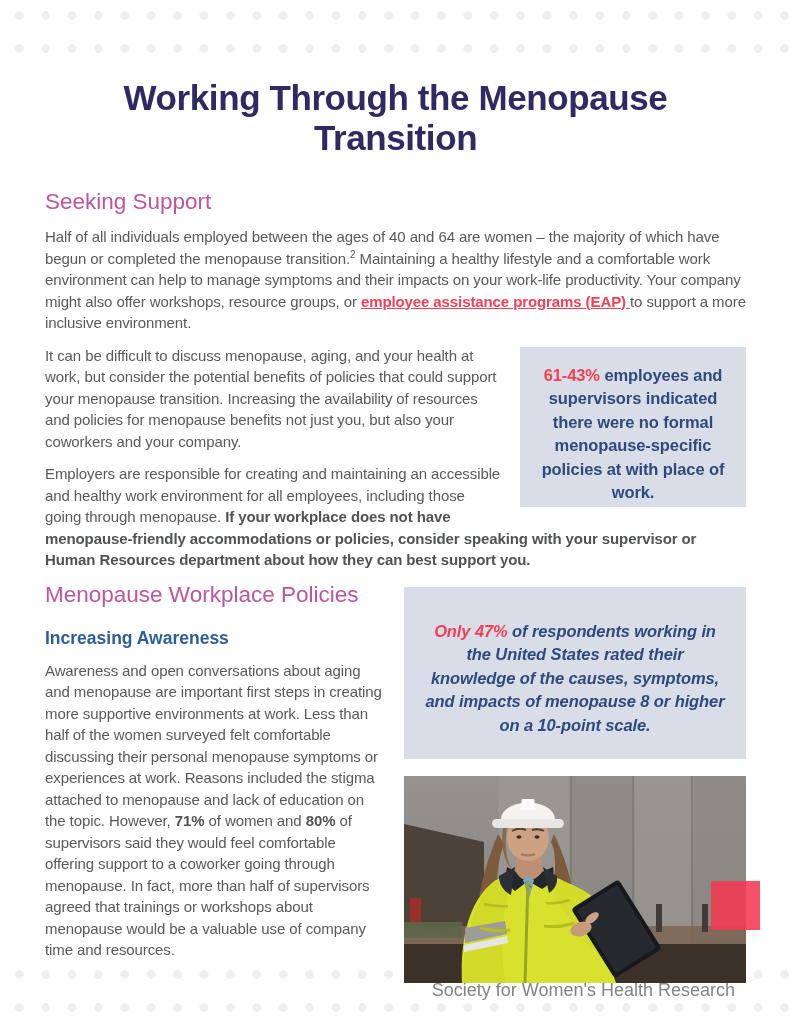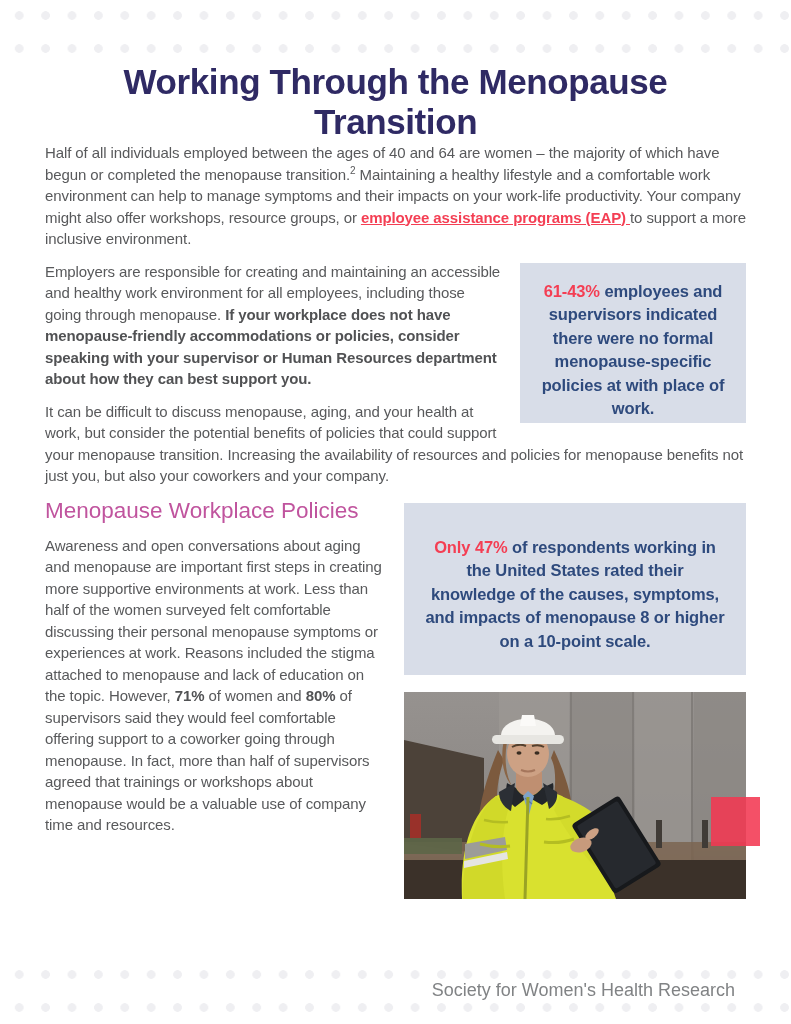--- a/index.html
+++ b/index.html
@@ -24,21 +24,21 @@
     position:absolute;left:0;width:791px;pointer-events:none;
     background-image:radial-gradient(circle, #efeff2 4px, rgba(255,255,255,0) 4.6px);
     background-size:26.4px 33px;
   }
   .dots-top{top:0;height:64px;background-position:6px -1px;}
   .dots-bottom{top:956px;height:68px;background-position:6px 2px;}
 
   .content{position:absolute;left:45px;top:0;width:701px;}
 
   h1.page-title{
-    margin:62px auto 0;max-width:660px;text-align:center;
+    margin:78px auto 0;max-width:660px;text-align:center;
     font-size:35px;line-height:40px;font-weight:bold;
     color:var(--title);letter-spacing:-0.4px;
   }
   h2.section-heading{
     font-size:22.5px;line-height:26px;font-weight:400;
     color:var(--heading-pink);margin:31px 0 11px;
   }
   h3.sub-heading{
     font-size:17.5px;line-height:21px;font-weight:bold;
     color:var(--subheading-blue);margin:20px 0 11px;
@@ -60,21 +60,21 @@
   }
   .callout .stat{color:var(--accent-red);}
   .callout-1{
     float:right;width:226px;height:160px;
     margin:2px 0 12px 16px;padding:17px 12px;
   }
   .right-col{
     float:right;width:342px;margin:5px 0 10px 17px;
   }
   .callout-2{
-    height:172px;padding:33px 20px 2px;margin-bottom:17px;
+    height:172px;padding:33px 20px 2px;margin-bottom:17px;font-style:italic;
   }
   .photo{
     position:relative;width:342px;height:207px;background:#8f8b88;
   }
   .photo svg{display:block;width:342px;height:207px;}
   .red-square{
     position:absolute;right:-14px;top:105px;width:49px;height:49px;
     background:rgba(243,56,82,0.88);
   }
   .footer{
@@ -86,28 +86,29 @@
 </head>
 <body>
 
 <div class="dots dots-top"></div>
 <div class="dots dots-bottom"></div>
 
 <div class="content">
 
   <h1 class="page-title">Working Through the Menopause Transition</h1>
 
+  <h2 class="section-heading">Seeking Support</h2>
 
   <p class="body"><span>Half of all individuals employed between the ages of 40 and 64 are women – the majority of which have begun or completed the menopause transition.</span><sup>2</sup><span> Maintaining a healthy lifestyle and a comfortable work environment can help to manage symptoms and their impacts on your work-life productivity. Your company might also offer workshops, resource groups, or </span><a class="link">employee assistance programs (EAP) </a><span>to support a more inclusive environment.</span></p>
 
   <aside class="callout callout-1"><span class="stat">61-43%</span><span> employees and supervisors indicated there were no formal menopause-specific policies at with place of work.</span></aside>
 
+  <p class="body">It can be difficult to discuss menopause, aging, and your health at work, but consider the potential benefits of policies that could support your menopause transition. Increasing the availability of resources and policies for menopause benefits not just you, but also your coworkers and your company.</p>
+
   <p class="body"><span>Employers are responsible for creating and maintaining an accessible and healthy work environment for all employees, including those going through menopause. </span><strong>If your workplace does not have menopause-friendly accommodations or policies, consider speaking with your supervisor or Human Resources department about how they can best support you.</strong></p>
-
-  <p class="body">It can be difficult to discuss menopause, aging, and your health at work, but consider the potential benefits of policies that could support your menopause transition. Increasing the availability of resources and policies for menopause benefits not just you, but also your coworkers and your company.</p>
 
   <div class="section2">
 
     <div class="right-col">
       <aside class="callout callout-2"><span class="stat">Only 47%</span><span> of respondents working in the United States rated their knowledge of the causes, symptoms, and impacts of menopause 8 or higher on a 10-point scale.</span></aside>
 
       <div class="photo" role="img" aria-label="Woman wearing a white hard hat and yellow hi-vis jacket using a tablet at an industrial site">
         <svg viewBox="0 0 342 207" preserveAspectRatio="none">
           <defs>
             <linearGradient id="bgGrad" x1="0" y1="0" x2="0" y2="1">
@@ -183,20 +184,21 @@
 
           <ellipse cx="177" cy="153" rx="11" ry="7" fill="#c79a7c" transform="rotate(-18 177 153)"></ellipse>
           <ellipse cx="188" cy="142" rx="8" ry="4" fill="#cda184" transform="rotate(-38 188 142)"></ellipse>
         </svg>
         <div class="red-square"></div>
       </div>
     </div>
 
     <h2 class="section-heading" style="margin-top:0;">Menopause Workplace Policies</h2>
 
+    <h3 class="sub-heading">Increasing Awareness</h3>
 
     <p class="body"><span>Awareness and open conversations about aging and menopause are important first steps in creating more supportive environments at work. Less than half of the women surveyed felt comfortable discussing their personal menopause symptoms or experiences at work. Reasons included the stigma attached to menopause and lack of education on the topic. However, </span><strong>71%</strong><span> of women and </span><strong>80%</strong><span> of supervisors said they would feel comfortable offering support to a coworker going through menopause. In fact, more than half of supervisors agreed that trainings or workshops about menopause would be a valuable use of company time and resources.</span></p>
 
     <div class="clear"></div>
   </div>
 </div>
 
 <div class="footer">Society for Women's Health Research</div>
 
 </body></html>

